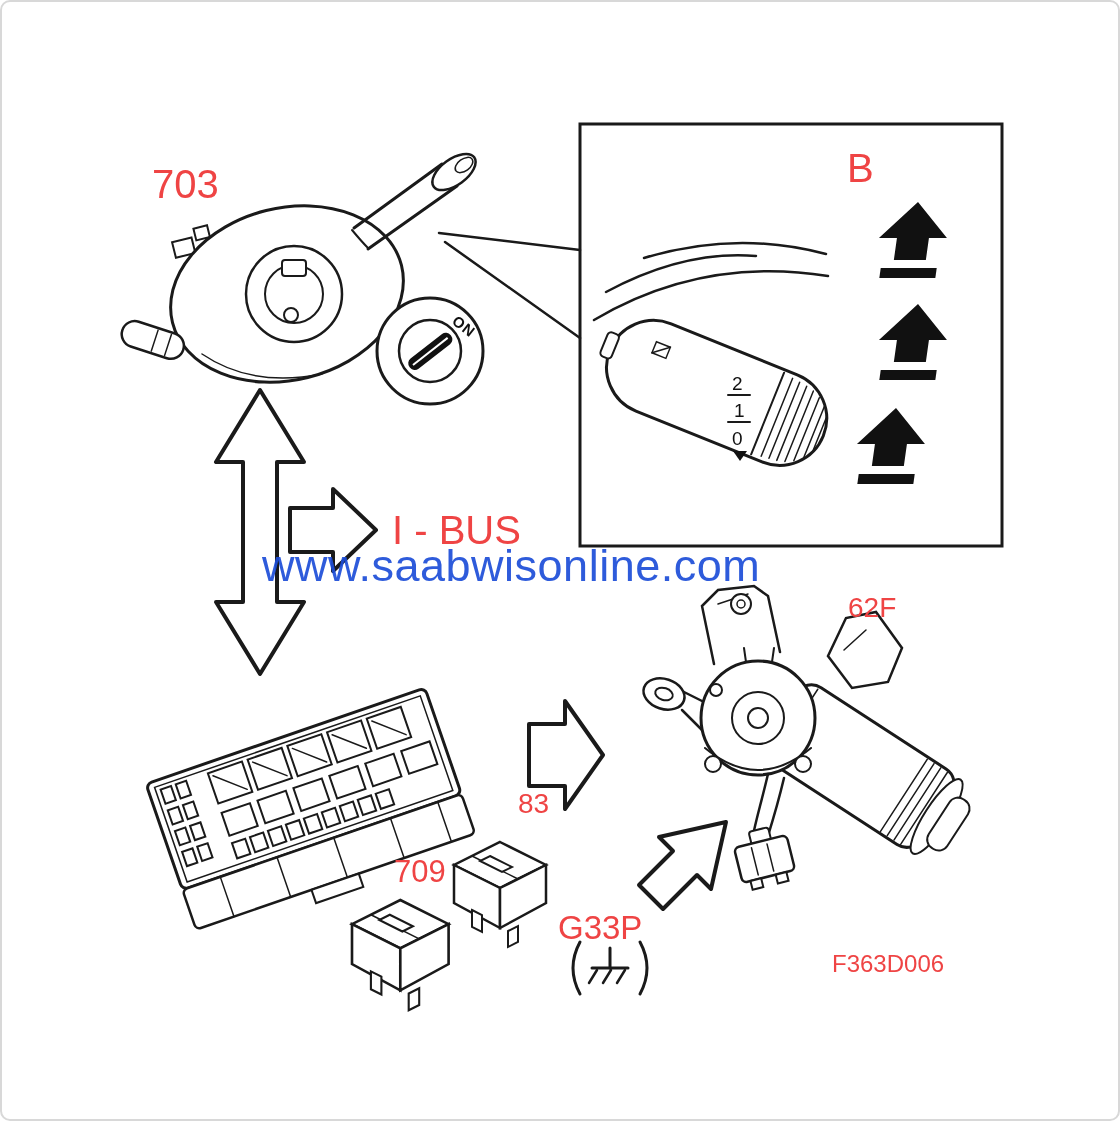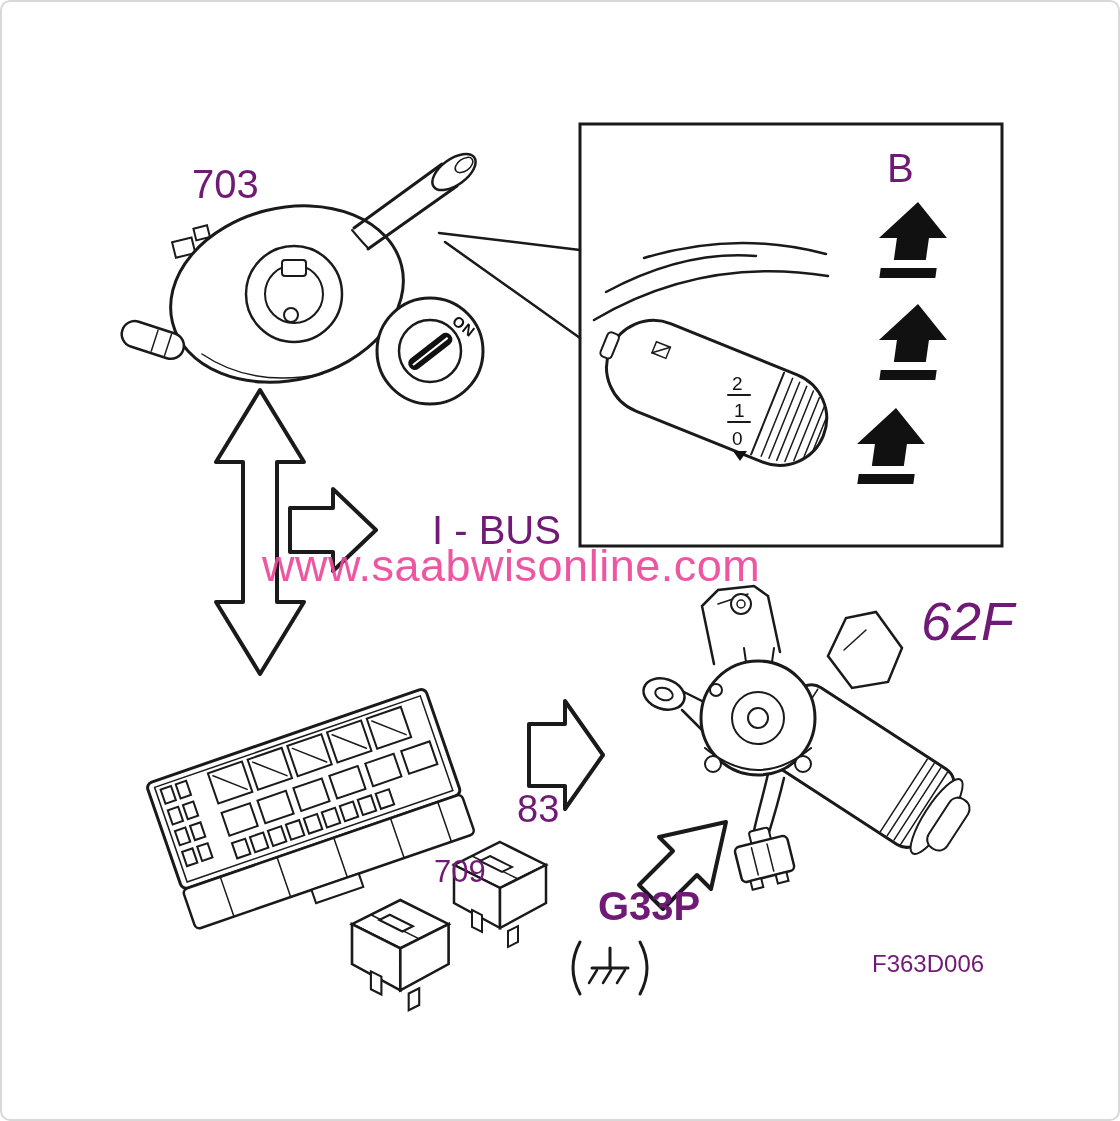--- a/index.html
+++ b/index.html
@@ -1,22 +1,22 @@
 <!DOCTYPE html>
 <html><head>
 <meta charset="utf-8">
 <style>
   html,body{margin:0;padding:0;background:#fff;}
   .figure{position:relative;width:1120px;height:1121px;background:#fff;
           border:2px solid #d8d8d8;border-radius:10px;overflow:hidden;
           font-family:"Liberation Sans",sans-serif;box-sizing:border-box;}
   .art{position:absolute;left:0;top:0;z-index:1;}
-  .label{position:absolute;z-index:2;color:#701a75;white-space:nowrap;line-height:1;margin-left:40px;}
+  .label{position:absolute;z-index:2;color:#ef4444;white-space:nowrap;line-height:1;}
   .watermark{position:absolute;z-index:3;left:260px;top:538px;font-size:45px;
-             color:#ec4899;letter-spacing:.5px;opacity:.92;}
+             color:#1d4ed8;letter-spacing:.5px;opacity:.92;}
   
   .o3{fill:#fff;stroke:#1a1a1a;stroke-width:3;}
   .o25{fill:#fff;stroke:#1a1a1a;stroke-width:2.5;}
   .o2{fill:#fff;stroke:#1a1a1a;stroke-width:2;}
   .n3{fill:none;stroke:#1a1a1a;stroke-width:3;stroke-linecap:round;}
   .n25{fill:none;stroke:#1a1a1a;stroke-width:2.5;stroke-linecap:round;}
   .n2{fill:none;stroke:#1a1a1a;stroke-width:2;stroke-linecap:round;}
   .n15{fill:none;stroke:#1a1a1a;stroke-width:1.5;stroke-linecap:round;}
   .blk{fill:#111;stroke:none;}
   .arr{fill:#fff;stroke:#1a1a1a;stroke-width:4;stroke-linejoin:round;}
@@ -246,18 +246,18 @@
       <line x1="33" y1="30" x2="25" y2="43" class="n25"></line>
       <line x1="47" y1="30" x2="39" y2="43" class="n25"></line>
       <line x1="61" y1="30" x2="53" y2="43" class="n25"></line>
     </g>
   </svg>
 
   <div class="label" style="left:150px;top:162px;font-size:40px;">703</div>
   <div class="label" style="left:845px;top:146px;font-size:40px;">B</div>
   <div class="label" style="left:390px;top:508px;font-size:40px;">I - BUS</div>
   <div class="watermark">www.saabwisonline.com</div>
-  <div class="label" style="left:879px;top:592px;font-size:54px;font-style:italic;">62F</div>
-  <div class="label" style="left:475px;top:788px;font-size:38px;">83</div>
+  <div class="label" style="left:846px;top:592px;font-size:28px;">62F</div>
+  <div class="label" style="left:516px;top:788px;font-size:28px;">83</div>
   <div class="label" style="left:392px;top:854px;font-size:31px;">709</div>
-  <div class="label" style="left:556px;top:884px;font-size:40px;font-weight:bold;">G33P</div>
+  <div class="label" style="left:556px;top:909px;font-size:33px;">G33P</div>
   <div class="label" style="left:830px;top:950px;font-size:24px;">F363D006</div>
 </div>
 
 </body></html>

